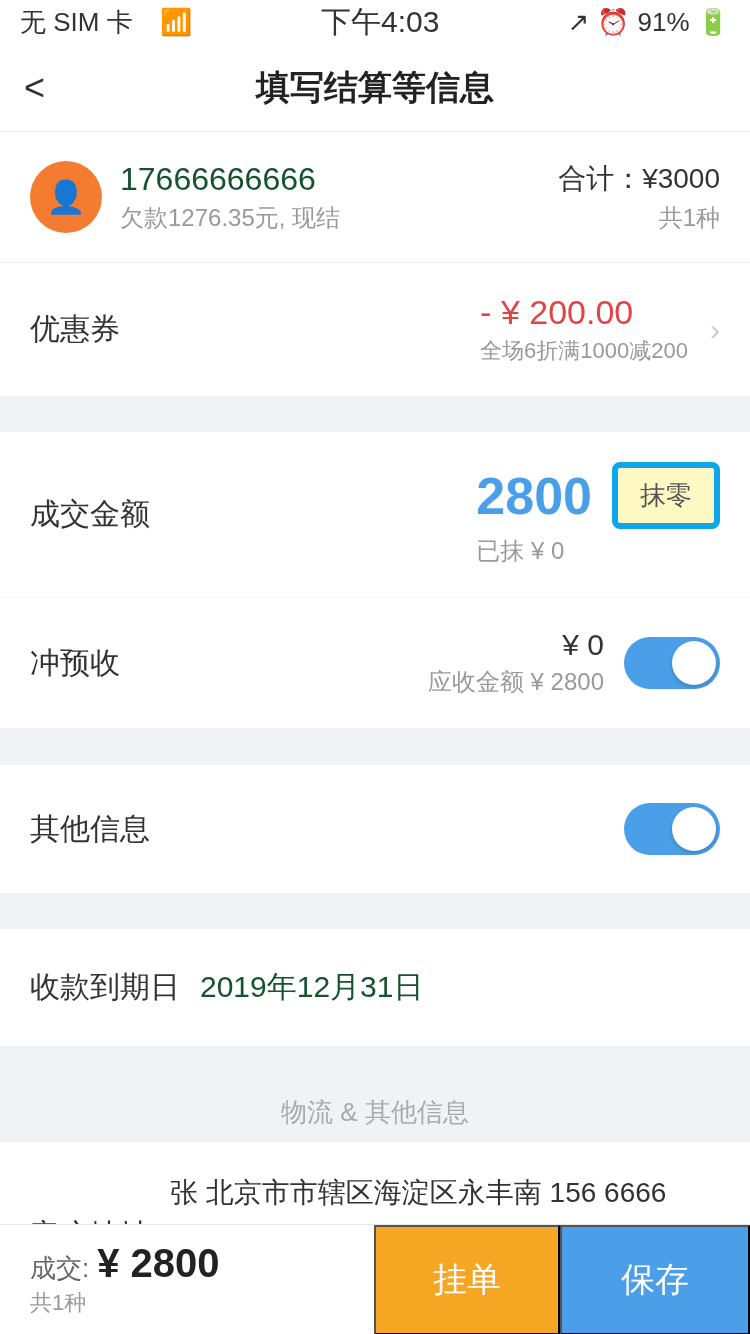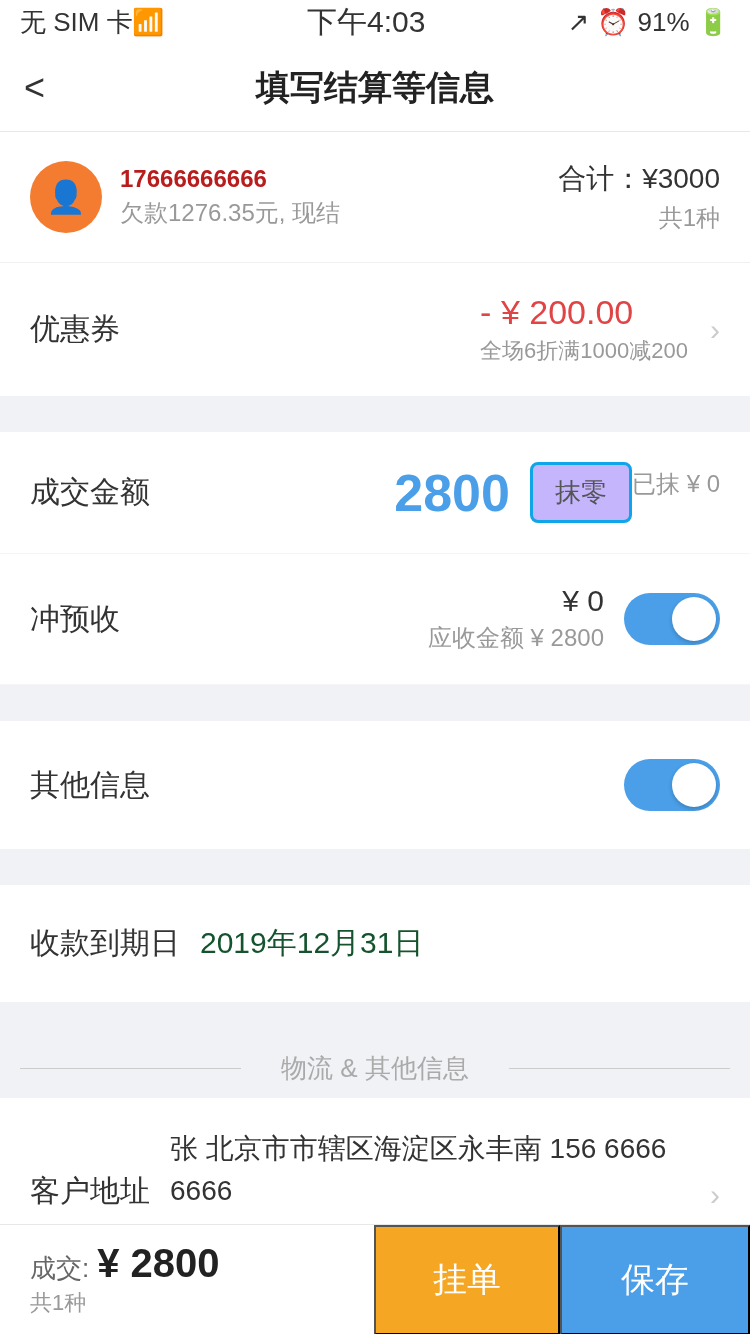--- a/index.html
+++ b/index.html
@@ -17,21 +17,21 @@
     .status-bar {
       width: 750px;
       height: 44px;
       background: #fff;
       display: flex;
       align-items: center;
       justify-content: space-between;
       padding: 0 20px;
       font-size: 26px;
     }
-    .status-left { display: flex; align-items: center; gap: 0; }
+    .status-left { display: flex; align-items: center; gap: 28px; }
     .status-center { font-size: 30px; font-weight: 500; }
     .status-right { display: flex; align-items: center; gap: 8px; font-size: 26px; }
 
     
     .nav-bar {
       width: 750px;
       height: 88px;
       background: #fff;
       display: flex;
       align-items: center;
@@ -79,23 +79,23 @@
       height: 72px;
       border-radius: 50%;
       background: #f47c30;
       display: flex;
       align-items: center;
       justify-content: center;
       color: #fff;
       font-size: 32px;
     }
     .customer-info .phone {
-      font-size: 24px;
-      font-weight: 700;
-      color: #b91c1c;
+      font-size: 32px;
+      font-weight: 400;
+      color: #14532d;
     }
     .customer-info .sub {
       font-size: 24px;
       color: #999;
       margin-top: 4px;
     }
     .customer-right { text-align: right; }
     .customer-right .total {
       font-size: 28px;
       color: #333;
@@ -147,26 +147,26 @@
       gap: 12px;
     }
     .form-label { font-size: 30px; color: #333; }
     .form-value-blue {
       font-size: 52px;
       color: #4a9fe8;
       font-weight: 600;
     }
     .form-right { display: flex; align-items: center; gap: 20px; }
     .round-zero-btn {
-      border: 3px solid #0ea5e9;
+      border: 6px solid #0ea5e9;
       border-radius: 8px;
       padding: 10px 22px;
       font-size: 26px;
       color: #555;
-      background: #c4b5fd;
+      background: #fef9c3;
       cursor: pointer;
     }
     .already-zero {
       font-size: 24px;
       color: #999;
       text-align: right;
       margin-top: 6px;
     }
 
     
@@ -213,20 +213,21 @@
     .due-date { font-size: 30px; color: #14532d; }
 
     
     .divider-section {
       background: #f0f2f5;
       height: 60px;
       display: flex;
       align-items: center;
       justify-content: center;
       gap: 20px;
+      flex-direction: column;
     }
     .divider-line {
       flex: 1;
       height: 1px;
       background: #ccc;
       margin: 0 20px;
     }
     .divider-text {
       font-size: 26px;
       color: #aaa;
@@ -289,21 +290,21 @@
       font-size: 34px;
       color: #fff;
       cursor: pointer;
       font-weight: 500;
     }
 
     .inline-row {
       display: flex;
       align-items: flex-start;
       justify-content: flex-start;
-      flex-direction: row;
+      flex-direction: column;
     }
   </style>
 </head>
 <body>
 
 <div class="status-bar">
   <div class="status-left">
     <span>无 SIM 卡</span>
     <span>📶</span>
   </div>

